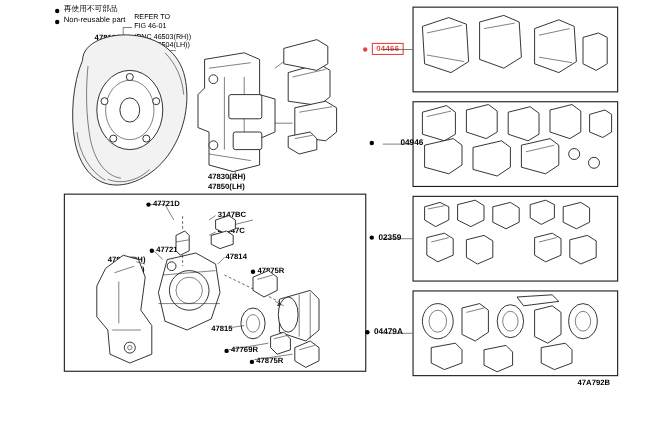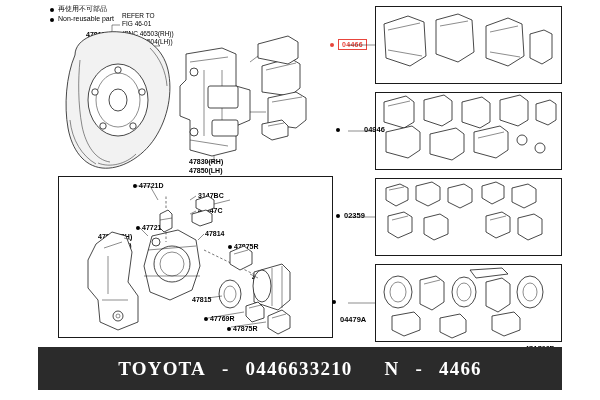--- a/index.html
+++ b/index.html
@@ -116,21 +116,21 @@
 
   <div class="hl" style="left:338px;top:39px;">04466</div>
   <div class="bullet" style="left:330px;top:43px;background:#e8453c;"></div>
 
   <div class="lbl b" style="left:344px;top:126px;font-size:7.5px;margin-left:20px;">04946</div>
   <div class="bullet" style="left:336px;top:128px;"></div>
 
   <div class="lbl b" style="left:344px;top:212px;font-size:7.5px;">02359</div>
   <div class="bullet" style="left:336px;top:214px;"></div>
 
-  <div class="lbl b" style="left:340px;top:316px;font-size:7.5px;">04479A</div>
+  <div class="lbl b" style="left:340px;top:298px;font-size:7.5px;">04479A</div>
   <div class="bullet" style="left:332px;top:300px;"></div>
 
   <div class="lbl b" style="left:525px;top:345px;font-size:7px;">47A792B</div>
 
   <svg class="overlay" viewBox="0 0 600 400">
 
     <path class="thin" d="M104 40 L104 52"></path>
     <path class="thin" d="M146 46 L160 46"></path>
 
     <path class="thin" d="M120 25 L112 25 L112 40"></path>
@@ -304,19 +304,14 @@
 
       <path class="sw" d="M470 270 L502 268 L508 274 L476 278 Z"></path>
       <path class="sw" d="M392 316 L414 312 L420 318 L420 330 L404 336 L392 330 Z"></path>
       <path class="sw" d="M440 318 L460 314 L466 320 L466 332 L452 338 L440 332 Z"></path>
       <path class="sw" d="M492 316 L514 312 L520 318 L520 330 L504 336 L492 330 Z"></path>
       <path class="thin" d="M348 303 L375 303"></path>
     </g>
 
   </svg>
 
-  <div id="banner">
-    <div class="btxt">
-      <span>TOYOTA</span><span class="sp"></span><span>-</span><span class="sp"></span><span>0446633210</span><span class="sp"></span><span class="sp"></span><span>N</span><span class="sp"></span><span>-</span><span class="sp"></span><span>4466</span>
-    </div>
-  </div>
 
 </div>
 
 </body></html>

